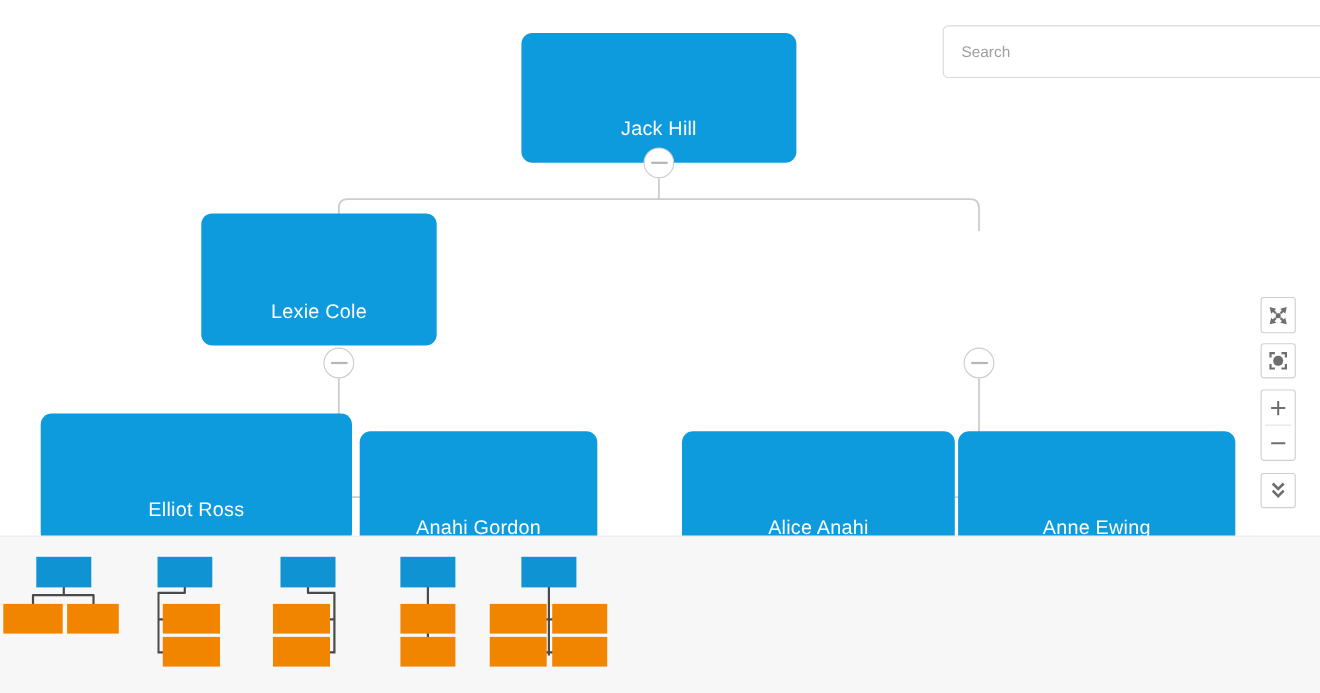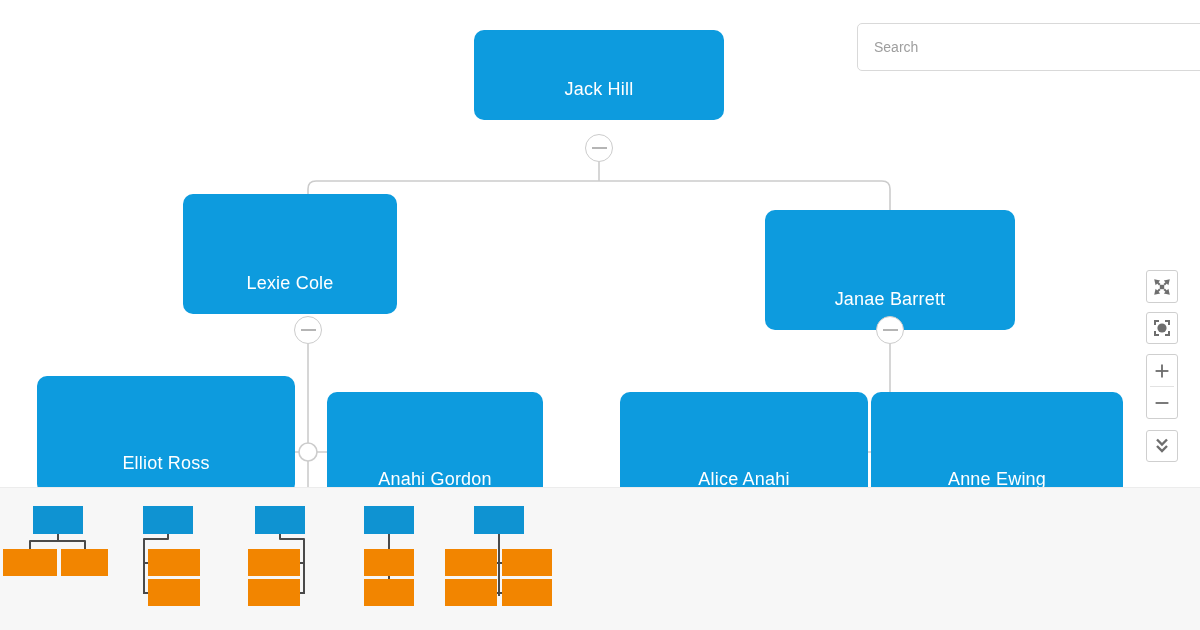--- a/index.html
+++ b/index.html
@@ -12,24 +12,24 @@
   .connectors { position: absolute; left: 0; top: 0; z-index: 1; pointer-events: none; }
   .link { stroke: var(--connector, #ccc); stroke-width: 1.6; fill: none; }
   .junction-dot { fill: #fff; stroke: var(--connector, #ccc); stroke-width: 1.6; }
 
   
   .node { position: absolute; z-index: 2; background: var(--node-blue, #0d9bde);
           border-radius: 10px; display: flex; align-items: flex-end; justify-content: center;
           padding-bottom: 20px; cursor: pointer; }
   .node-label { color: #fff; font-size: 18px; letter-spacing: .2px; }
 
-  .node-root  { left: 474px; top: 30px;  width: 250px; height: 90px; }
+  .node-root  { left: 474px; top: 30px;  width: 250px; height: 118px; }
   .node-l2a   { left: 183px; top: 194px; width: 214px; height: 120px; }
   .node-l2b   { left: 765px; top: 210px; width: 250px; height: 120px; }
-  .node-l3a   { left: 37px;  top: 376px; width: 258px; height: 118px; }
+  .node-l3a   { left: 37px;  top: 376px; width: 283px; height: 118px; }
   .node-l3b   { left: 327px; top: 392px; width: 216px; height: 118px; }
   .node-l3c   { left: 620px; top: 392px; width: 248px; height: 118px; }
   .node-l3d   { left: 871px; top: 392px; width: 252px; height: 118px; text-align: center; }
 
   
   .collapse-btn { position: absolute; z-index: 3; width: 28px; height: 28px; border-radius: 50%;
                   background: #fff; border: 1px solid #ccc; cursor: pointer;
                   display: flex; align-items: center; justify-content: center; }
   .collapse-btn .bar { width: 15px; height: 2px; background: #b5b5b5; }
   .cb-root { left: 585px; top: 134px; }
@@ -83,23 +83,20 @@
     <path class="link" d="M868 452 H908"></path>
     <circle class="junction-dot" cx="308" cy="452" r="9"></circle>
     <circle class="junction-dot" cx="890" cy="452" r="9"></circle>
   </svg>
 
   <div class="node node-root">
     <span class="node-label">Jack Hill</span>
   </div>
   <div class="node node-l2a">
     <span class="node-label">Lexie Cole</span>
-  </div>
-  <div class="node node-l2b">
-    <span class="node-label">Janae Barrett</span>
   </div>
   <div class="node node-l3a">
     <span class="node-label">Elliot Ross</span>
   </div>
   <div class="node node-l3b">
     <span class="node-label">Anahi Gordon</span>
   </div>
   <div class="node node-l3c">
     <span class="node-label">Alice Anahi</span>
   </div>

